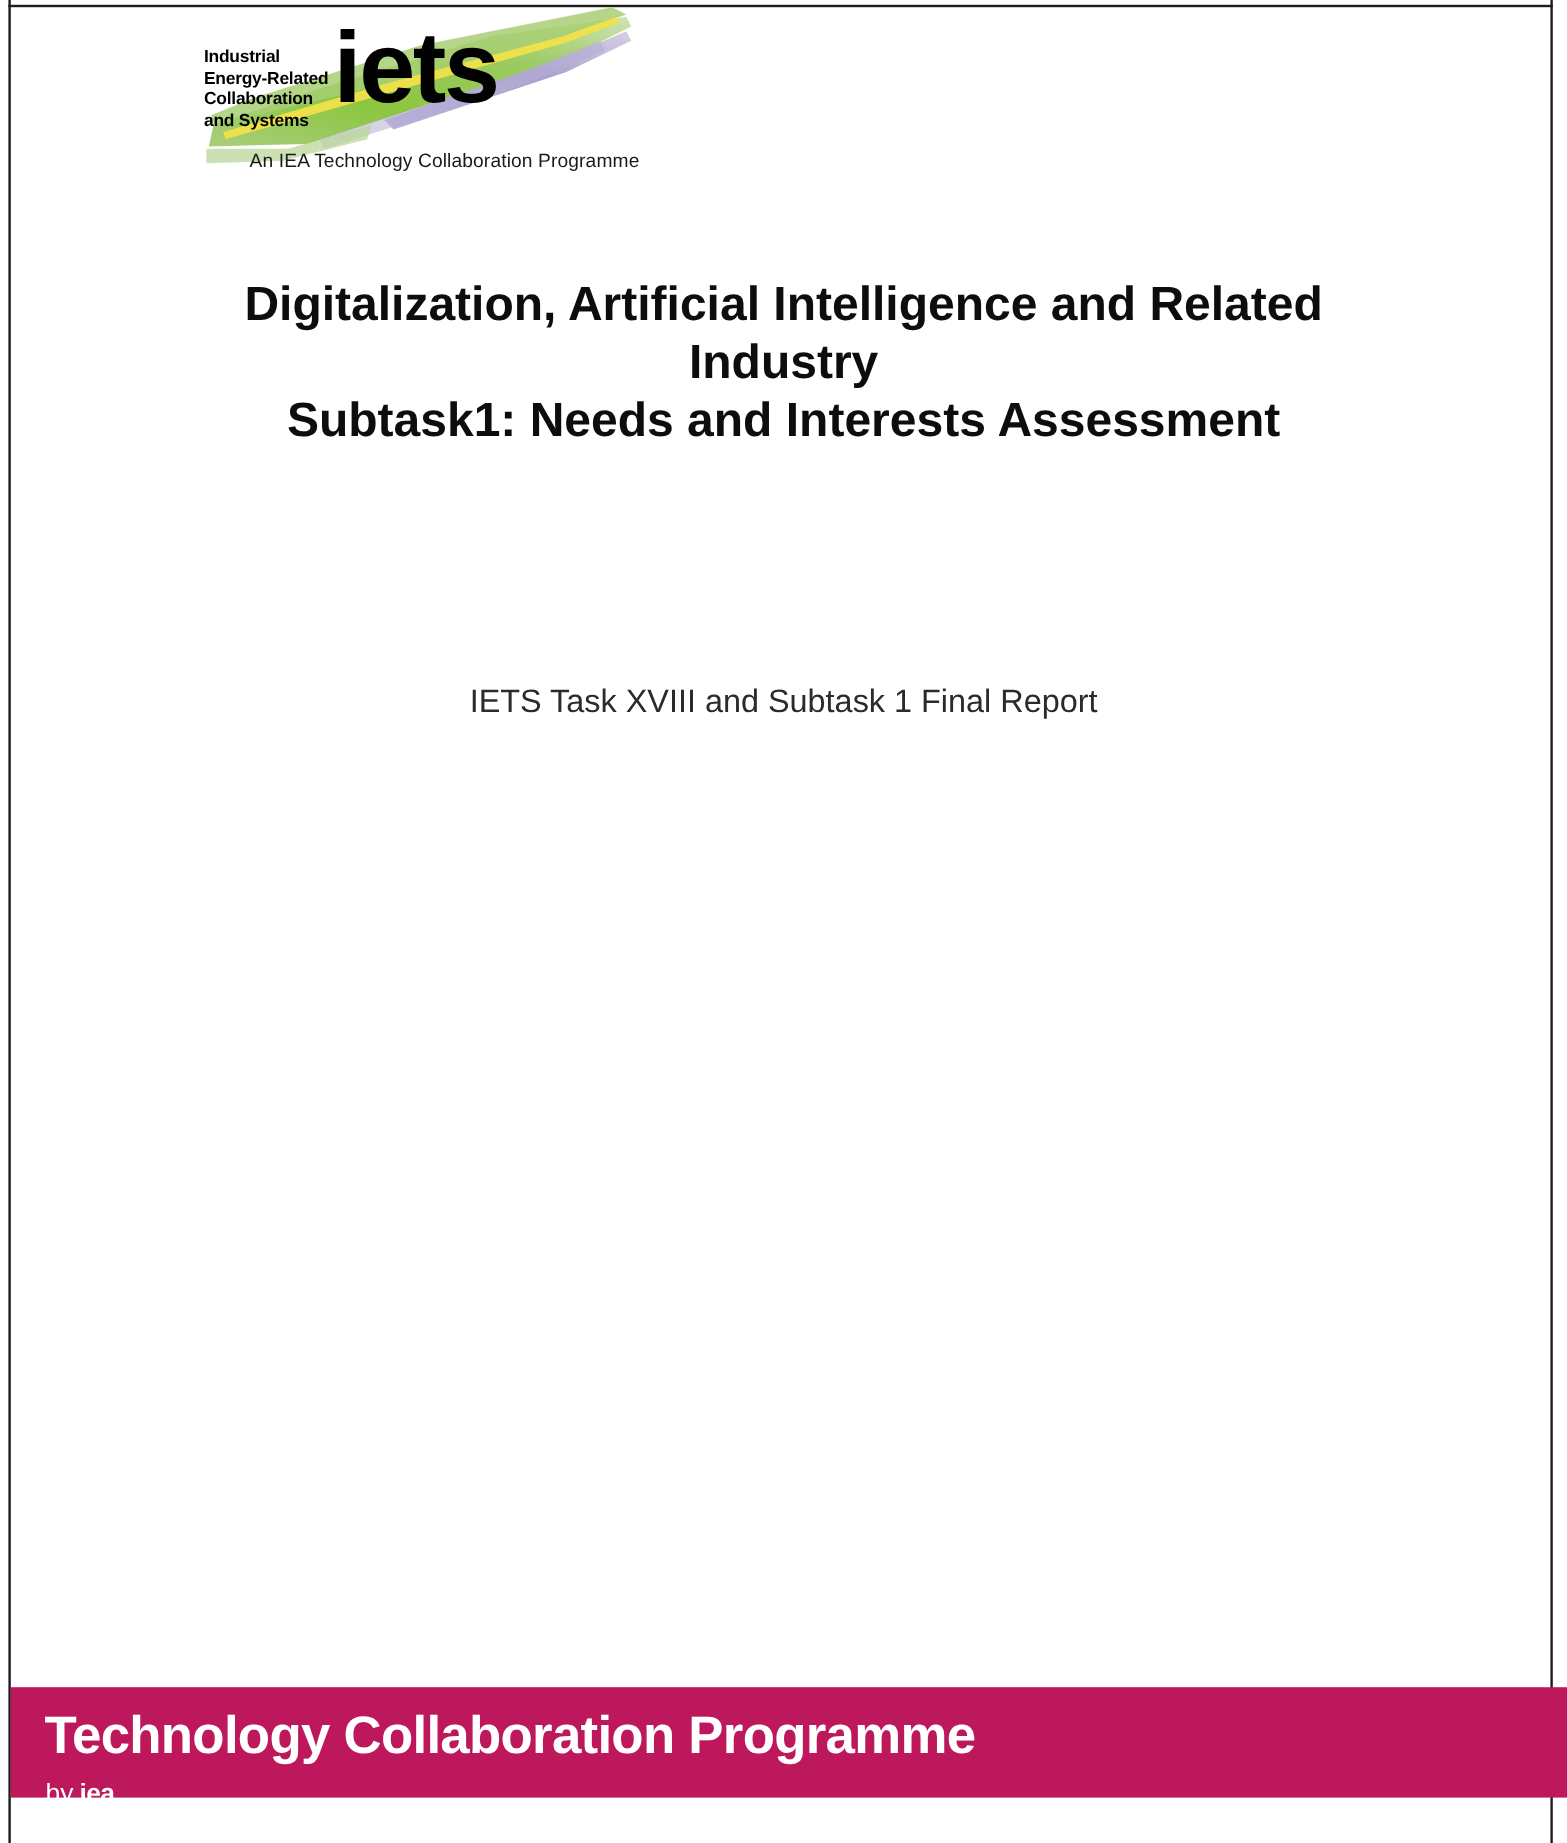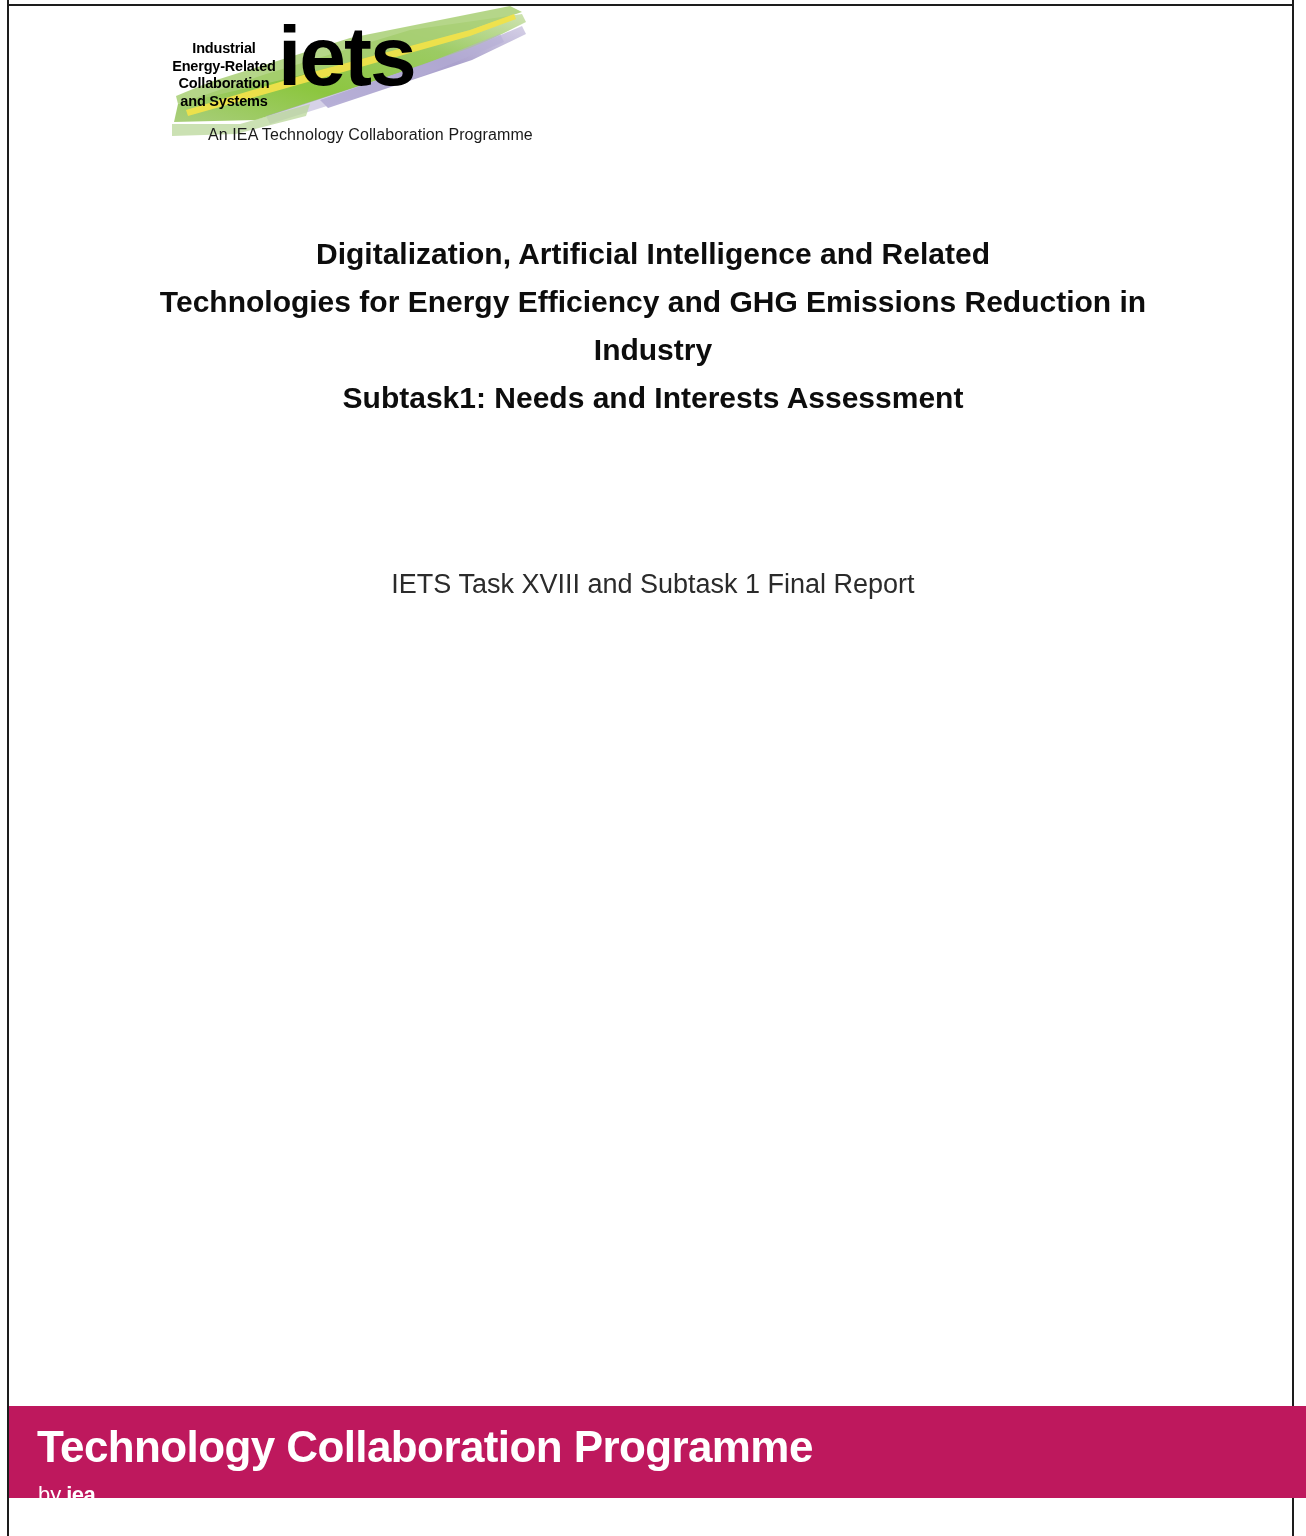--- a/index.html
+++ b/index.html
@@ -57,21 +57,21 @@
   .logo svg {
     position: absolute;
     left: 0;
     top: 0;
   }
   .logo-left-text {
     position: absolute;
     left: 0px;
     top: 36px;
     width: 108px;
-    text-align: center;
+    text-align: left;
     font-size: 14.5px;
     font-weight: bold;
     line-height: 17.5px;
     color: #000000;
     letter-spacing: -0.2px;
   }
   .logo-wordmark {
     position: absolute;
     left: 108px;
     top: 10px;
@@ -94,21 +94,21 @@
 
   
   .title-block {
     position: absolute;
     left: 80px;
     top: 230px;
     width: 1146px;
     text-align: center;
   }
   .title-line {
-    font-size: 30px;
+    font-size: 40px;
     font-weight: bold;
     line-height: 48px;
     color: #0d0d0d;
   }
 
   .subtitle {
     position: absolute;
     left: 80px;
     top: 553px;
     width: 1146px;
@@ -224,21 +224,20 @@
       <div>and Systems</div>
     </div>
 
     <div class="logo-wordmark">iets</div>
 
     <div class="logo-tagline">An IEA Technology Collaboration Programme</div>
   </div>
 
   <div class="title-block">
     <div class="title-line">Digitalization, Artificial Intelligence and Related</div>
-    <div class="title-line">Technologies for Energy Efficiency and GHG Emissions Reduction in</div>
     <div class="title-line">Industry</div>
     <div class="title-line">Subtask1: Needs and Interests Assessment</div>
   </div>
 
   <div class="subtitle">IETS Task XVIII and Subtask 1 Final Report</div>
 
 
   <div class="banner">
     <div class="banner-title">Technology Collaboration Programme</div>
     <div class="banner-sub">

